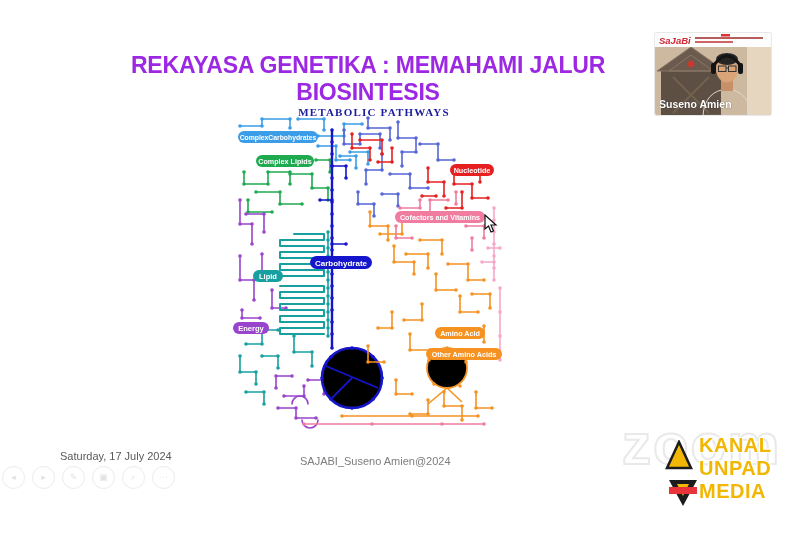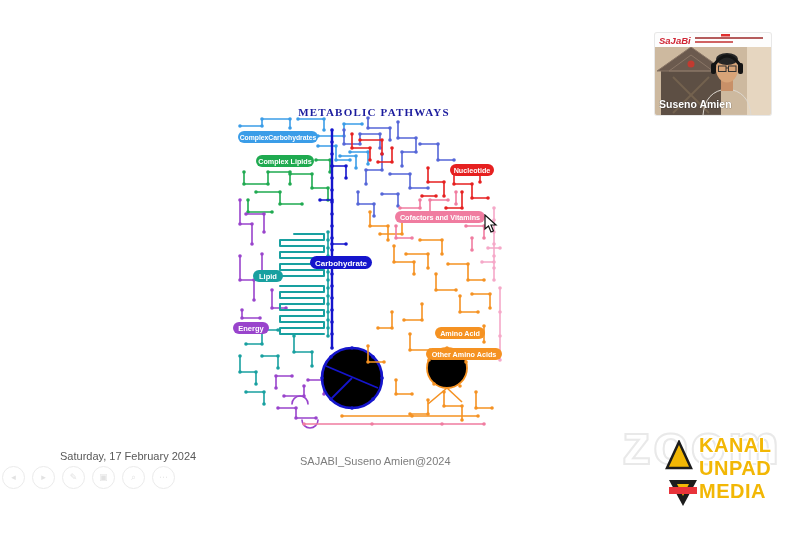--- a/index.html
+++ b/index.html
@@ -26,20 +26,21 @@
   .cursor{position:absolute;left:484px;top:214px;z-index:3;}
   svg text{font-family:"Liberation Sans",sans-serif;}
   .map-title{font-family:"Liberation Serif",serif;font-weight:bold;letter-spacing:1.2px;}
   polyline,path{fill:none;stroke-linecap:round;stroke-linejoin:round;}
 </style>
 </head>
 <body>
 
 <div class="stage">
 
+  <div class="slide-title">REKAYASA GENETIKA : MEMAHAMI JALUR BIOSINTESIS</div>
 
   <div class="diagram">
     <svg width="280" height="332" viewBox="0 0 280 332">
       <text class="map-title" x="142" y="12" text-anchor="middle" font-size="11" fill="#1c1c9e">METABOLIC PATHWAYS</text>
 
       <g stroke="#3b9de8" stroke-width="1.6">
         <polyline class="dotted" points="8,22 30,22 30,15 58,15 58,24"></polyline>
         <polyline class="dotted" points="66,15 92,15 92,26"></polyline>
         <polyline class="dotted" points="86,32 112,32 112,20 130,20"></polyline>
         <polyline class="dotted" points="86,42 104,42 104,56 118,56"></polyline>
@@ -540,21 +541,21 @@
         <rect x="0" y="0" width="140" height="14" fill="#fdfdfd"></rect>
         <text x="4" y="10.5" font-size="9.5" font-style="italic" font-weight="bold" fill="#cf2433">SaJaBi</text>
         <rect x="40" y="4" width="68" height="2" fill="#a84040" opacity="0.85"></rect>
         <rect x="40" y="8" width="38" height="2" fill="#c84848" opacity="0.85"></rect>
         <rect x="66" y="1" width="9" height="2.5" fill="#e03030"></rect>
       </g>
       <text x="4" y="75" font-size="10.5" font-weight="bold" fill="#ffffff" stroke="#00000066" stroke-width="0.6" paint-order="stroke">Suseno Amien</text>
     </svg>
   </div>
 
-  <div class="footer-date">Saturday, 17 February 2024</div>
+  <div class="footer-date">Saturday, 17 July 2024</div>
   <div class="footer-credit">SAJABI_Suseno Amien@2024</div>
 
   <div class="ppt-toolbar">
     <div class="ppt-btn">◂</div>
     <div class="ppt-btn">▸</div>
     <div class="ppt-btn">✎</div>
     <div class="ppt-btn">▣</div>
     <div class="ppt-btn">⌕</div>
     <div class="ppt-btn">⋯</div>
   </div>

